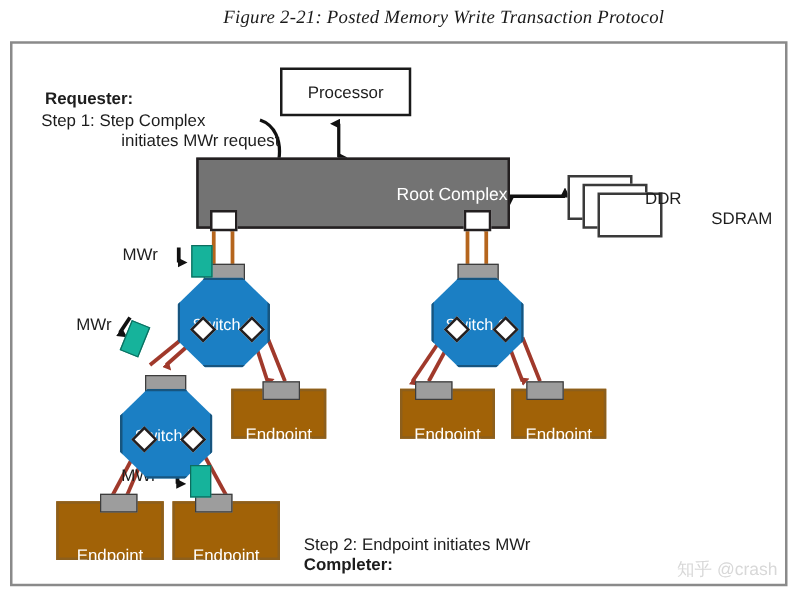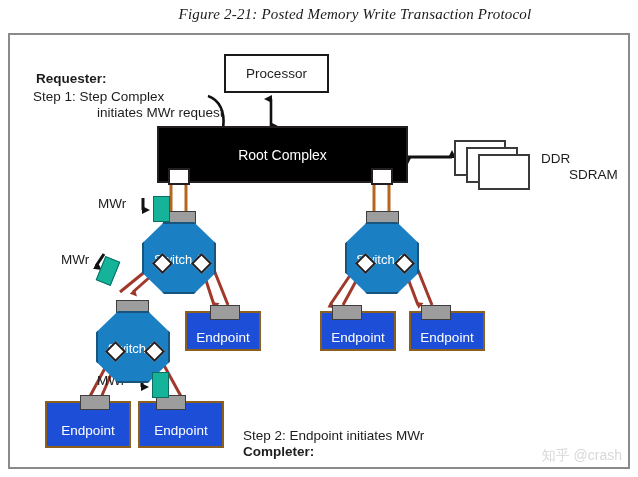--- a/index.html
+++ b/index.html
@@ -20,27 +20,27 @@
   .txt{position:absolute;color:#1d1d1d;font-size:13.5px;white-space:nowrap;line-height:16px;}
   .txt.b{font-weight:bold;}
 
   
   .proc-box{
     position:absolute;background:#fff;border:2.5px solid #1a1a1a;
     box-sizing:border-box;display:flex;align-items:center;justify-content:center;
     font-size:13.5px;color:#1d1d1d;
   }
   .root-box{
-    position:absolute;background:#000000;border:2.5px solid #231f20;
-    box-sizing:border-box;display:flex;align-items:center;justify-content:center;
+    position:absolute;background:#737373;border:2.5px solid #231f20;
+    box-sizing:border-box;display:flex;align-items:center;justify-content:flex-end;
     font-size:14px;color:#ffffff;
   }
   .endpoint-box{
-    position:absolute;background:#1d4ed8;border:2px solid #8d5f1c;
-    box-sizing:border-box;display:flex;align-items:center;justify-content:center;
+    position:absolute;background:#a16207;border:2px solid #8d5f1c;
+    box-sizing:border-box;display:flex;align-items:flex-end;justify-content:center;
     font-size:13.5px;color:#ffffff;
   }
   .endpoint-box span{position:relative;top:6px;}
 
   
   .port-pad{
     position:absolute;background:#9d9d9d;border:1.6px solid #3d3d3d;
     box-sizing:border-box;
   }
   
@@ -186,21 +186,21 @@
 
 <div class="root-box" style="left:157px;top:126px;width:251px;height:57px;">
   <span>Root Complex</span>
 </div>
 <div class="port-white" style="left:168px;top:168px;width:22px;height:17px;"></div>
 <div class="port-white" style="left:371px;top:168px;width:22px;height:17px;"></div>
 
 <div class="sdram-card" style="left:454px;top:140px;width:52px;height:36px;"></div>
 <div class="sdram-card" style="left:466px;top:147px;width:52px;height:36px;"></div>
 <div class="sdram-card" style="left:478px;top:154px;width:52px;height:36px;"></div>
-<div class="txt" style="left:541px;top:151px;">DDR</div>
+<div class="txt" style="left:516px;top:151px;">DDR</div>
 <div class="txt" style="left:541px;top:167px;margin-left:28px;">SDRAM</div>
 
 <div class="port-pad" style="left:163px;top:211px;width:33px;height:16px;"></div>
 <div class="switch" style="left:142px;top:222px;">
   <span>Switch A</span>
 </div>
 <div class="port-diamond" style="left:155px;top:256px;"></div>
 <div class="port-diamond" style="left:194px;top:256px;"></div>
 <div class="packet" style="left:153px;top:196px;width:17px;height:26px;"></div>
 

